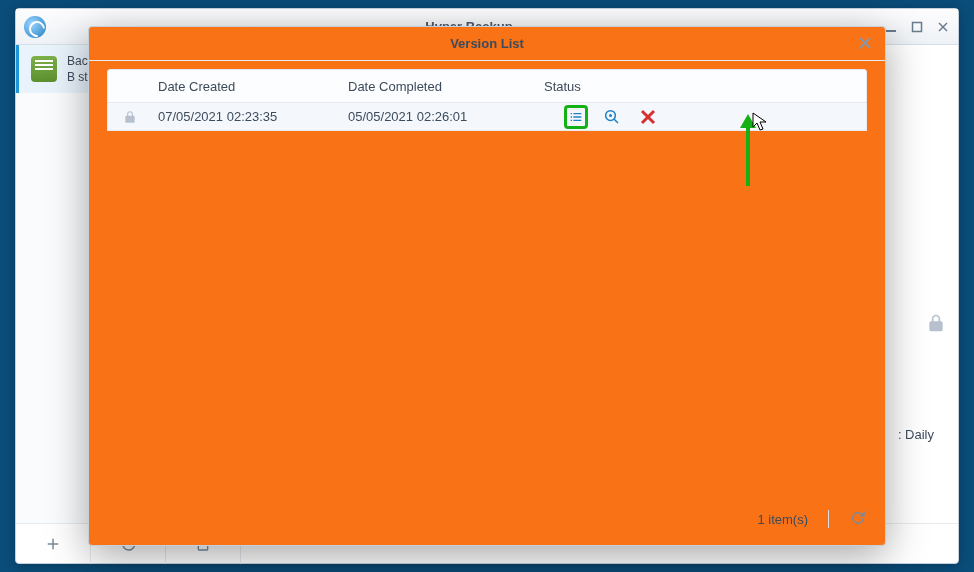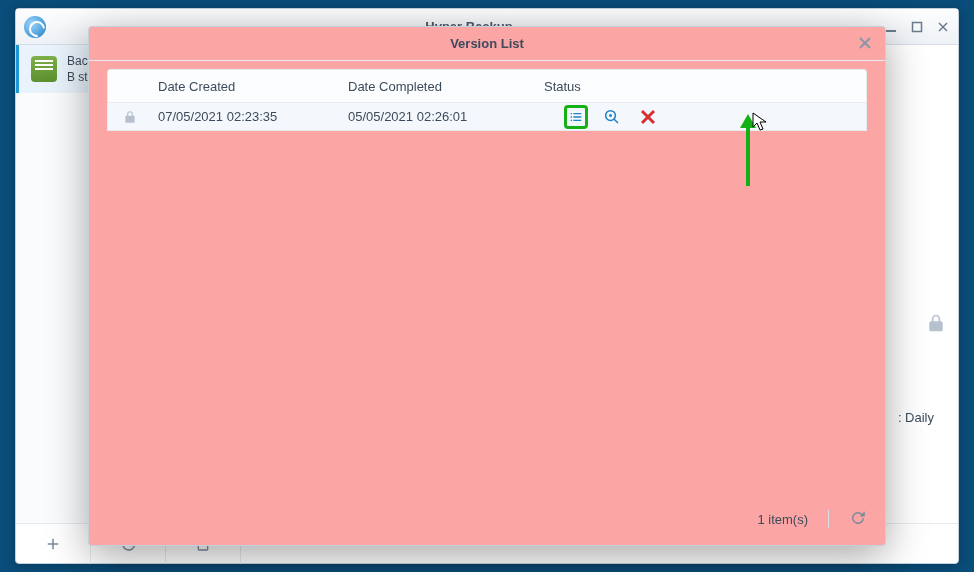--- a/index.html
+++ b/index.html
@@ -36,33 +36,33 @@
   .task-item { display:flex; align-items:center; gap:10px; padding:8px 12px; background:#e9f3fb; border-left:3px solid #2196d6; }
   .task-icon {
     width:26px; height:26px; border-radius:4px;
     background:linear-gradient(#7db14a,#5c8f2e); position:relative;
   }
   .task-icon::before { content:''; position:absolute; left:4px; top:8px; width:18px; height:2px; background:#fff; box-shadow:0 4px 0 #fff, 0 -4px 0 #fff; }
   .task-text { display:flex; flex-direction:column; font-size:12px; color:#3c4b5c; line-height:1.35; }
 
   .content { flex:1; position:relative; }
   .content-lock { position:absolute; right:12px; top:268px; color:#b6c1cd; }
-  .content-sched { position:absolute; right:24px; top:365px; font-size:13px; color:#3c4b5c; }
+  .content-sched { position:absolute; right:24px; top:382px; font-size:13px; color:#3c4b5c; }
 
   .app-footer {
     position:absolute; bottom:0; left:0; right:0; height:40px;
     border-top:1px solid #e6ebf0; display:flex; align-items:center;
   }
   .foot-cell { width:75px; height:40px; display:flex; align-items:center; justify-content:center; color:#7a8a9c; border-right:1px solid #e6ebf0; }
   .foot-cell svg, .win-btn svg { display:block; }
 
   
   .modal {
     position:absolute; left:88px; top:26px; width:798px; height:520px;
-    background:#fca5a5; border:1px solid #c4d0dc; border-radius:4px;
+    background:#f97316; border:1px solid #c4d0dc; border-radius:4px;
     box-shadow:0 10px 40px rgba(0,0,0,.35);
   }
   .modal-title {
     height:34px; border-bottom:1px solid #e6ebf0; display:flex;
     align-items:center; justify-content:center; position:relative;
     font-size:13px; font-weight:700; color:#3c4b5c;
   }
   .modal-close { position:absolute; right:10px; top:8px; width:18px; height:18px; color:#8a97a6; cursor:pointer; }
 
   .tbl { padding:8px 18px; }

